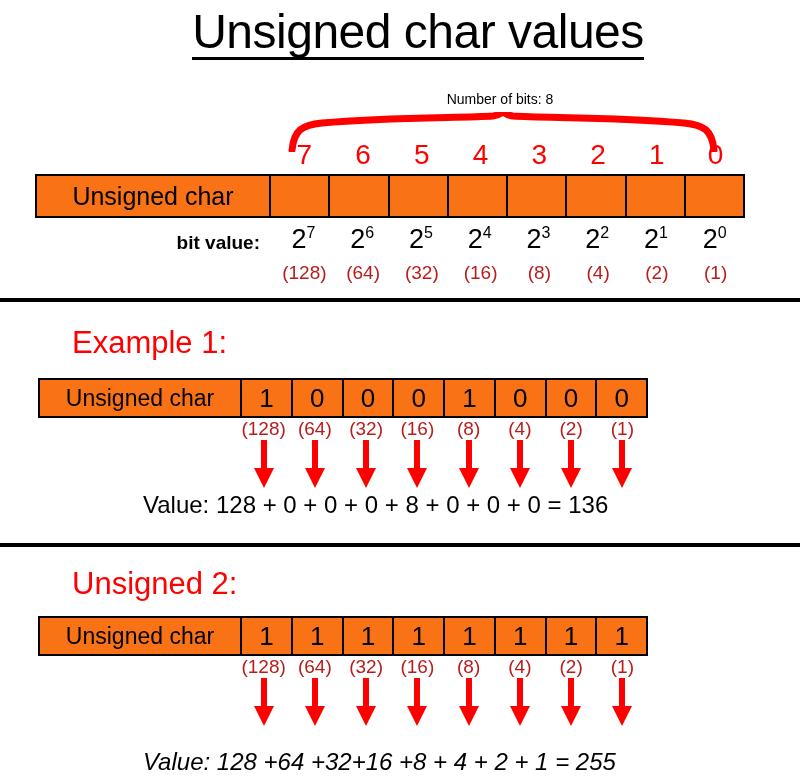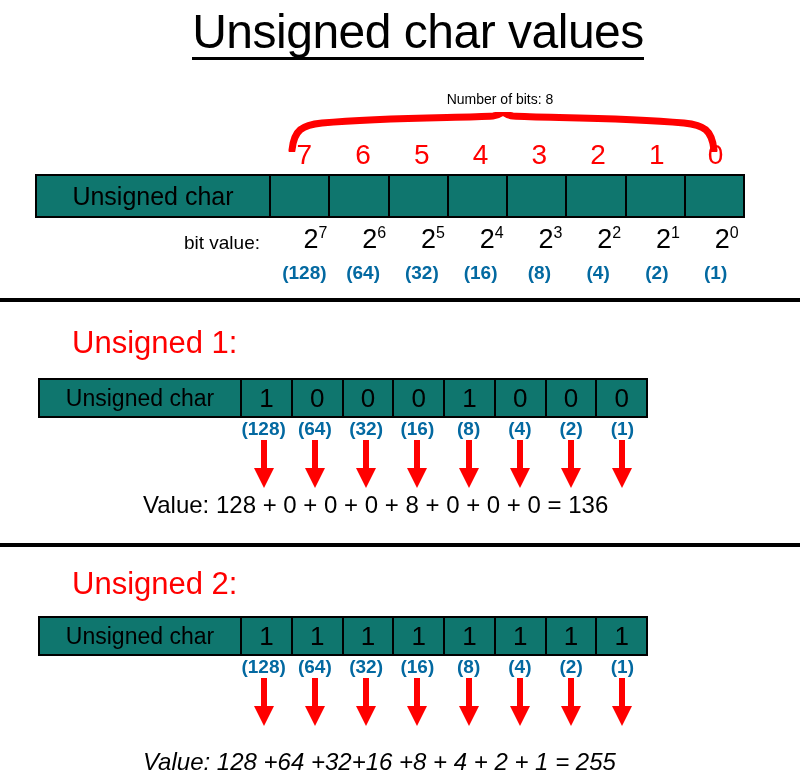--- a/index.html
+++ b/index.html
@@ -58,21 +58,21 @@
     font-size: 28px;
     line-height: 30px;
     font-weight: 400;
   }
 
   
   .byte-table {
     display: flex;
     border: 2px solid #000;
     box-sizing: border-box;
-    background: #0f766e;
+    background: #f97316;
   }
   .byte-table .label-cell {
     box-sizing: border-box;
     display: flex;
     align-items: center;
     justify-content: center;
     font-size: 25px;
     white-space: nowrap;
   }
   .byte-table .bit-cell {
@@ -93,32 +93,32 @@
     font-size: 27px;
     line-height: 30px;
     white-space: nowrap;
   }
   .pow-cell sup { font-size: 16px; vertical-align: super; line-height: 0; }
 
   .dec-row { display: flex; }
   .dec-cell {
     flex: 1 1 0;
     text-align: center;
-    color: #0369a1;
+    color: #b91c1c;
     font-size: 19px;
     line-height: 22px;
     white-space: nowrap;
-    font-weight: bold;
   }
 
   .bitvalue-label {
     text-align: right;
     font-size: 19px;
     line-height: 30px;
     white-space: nowrap;
+    font-weight: bold;
   }
 
   
   .divider {
     left: 0;
     width: 800px;
     height: 4px;
     background: #000;
   }
 
@@ -175,21 +175,21 @@
   <div class="bit-cell"></div>
   <div class="bit-cell"></div>
   <div class="bit-cell"></div>
   <div class="bit-cell"></div>
   <div class="bit-cell"></div>
   <div class="bit-cell"></div>
 </div>
 
 <div class="abs bitvalue-label" style="left:95px; top:228px; width:165px;">bit value:</div>
 
-<div class="abs pow-row" style="left:286px; top:224px; width:470px;">
+<div class="abs pow-row" style="left:274px; top:224px; width:470px;">
   <div class="pow-cell"><span>2</span><sup>7</sup></div>
   <div class="pow-cell"><span>2</span><sup>6</sup></div>
   <div class="pow-cell"><span>2</span><sup>5</sup></div>
   <div class="pow-cell"><span>2</span><sup>4</sup></div>
   <div class="pow-cell"><span>2</span><sup>3</sup></div>
   <div class="pow-cell"><span>2</span><sup>2</sup></div>
   <div class="pow-cell"><span>2</span><sup>1</sup></div>
   <div class="pow-cell"><span>2</span><sup>0</sup></div>
 </div>
 
@@ -199,21 +199,21 @@
   <div class="dec-cell">(32)</div>
   <div class="dec-cell">(16)</div>
   <div class="dec-cell">(8)</div>
   <div class="dec-cell">(4)</div>
   <div class="dec-cell">(2)</div>
   <div class="dec-cell">(1)</div>
 </div>
 
 <div class="abs divider" style="top:298px;"></div>
 
-<div class="abs example-heading" style="left:72px; top:325px;">Unsigned 1:</div>
+<div class="abs example-heading" style="left:72px; top:325px;">Example 1:</div>
 
 <div class="abs byte-table" style="left:38px; top:378px; width:610px; height:40px;">
   <div class="label-cell" style="width:200px; font-size:23px;">Unsigned char</div>
   <div class="bit-cell">1</div>
   <div class="bit-cell">0</div>
   <div class="bit-cell">0</div>
   <div class="bit-cell">0</div>
   <div class="bit-cell">1</div>
   <div class="bit-cell">0</div>
   <div class="bit-cell">0</div>

